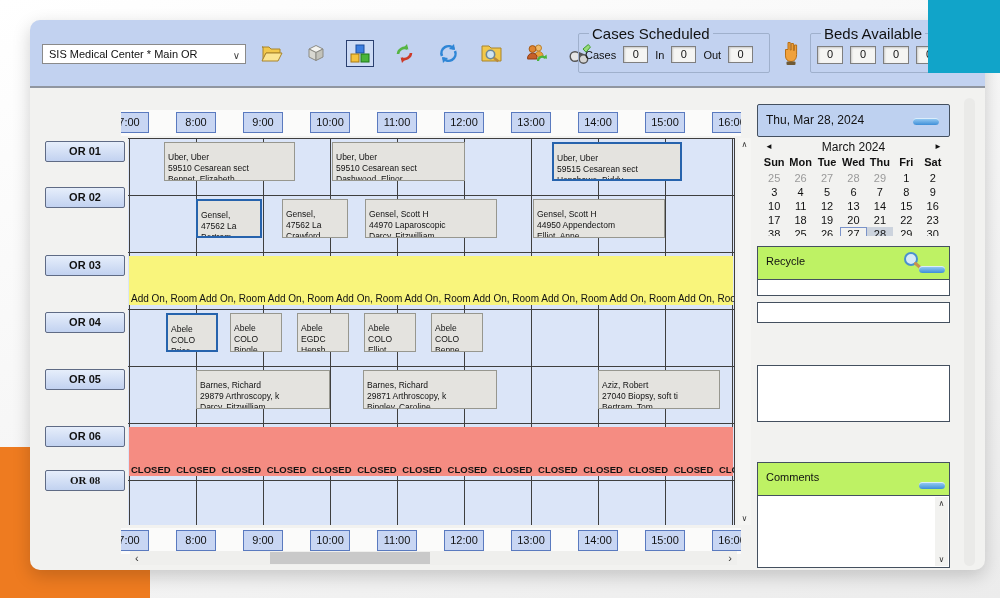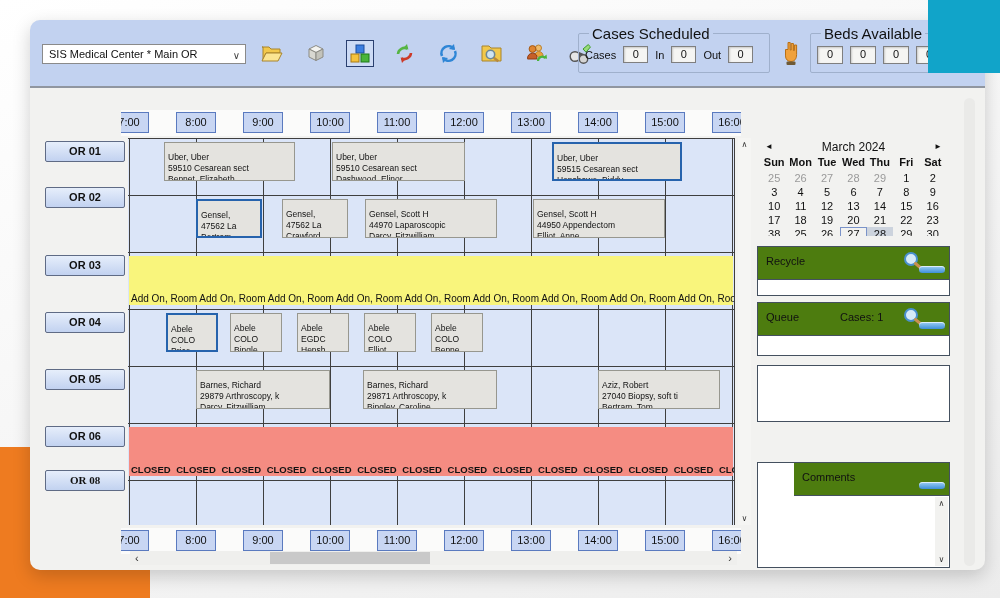--- a/index.html
+++ b/index.html
@@ -81,21 +81,21 @@
   .cal-prev { left:8px; } .cal-next { right:8px; }
   .cal-days { display:flex; height:15px; padding:0 4px; }
   .cal-dayname { flex:1; text-align:center; font-size:11px; font-weight:bold; }
   .cal-week { display:flex; height:14px; padding:0 4px; }
   .cal-day { flex:1; text-align:center; font-size:11px; line-height:14px; }
   .cal-day.muted { color:#9a9a9a; }
   .cal-day.today { outline:1px solid #7a93c9; outline-offset:-1px; }
   .cal-day.selected { background:#ccd3dd; }
 
   .sb-panel { position:absolute; left:727px; width:193px; border:1px solid #44505f; background:#fff; }
-  .sb-head { position:relative; height:33px; background:#4d7c0f; border-bottom:1px solid #44505f; }
+  .sb-head { position:relative; height:33px; background:#bef264; border-bottom:1px solid #44505f; }
   .sb-title { position:absolute; left:8px; top:8px; font-size:11px; }
   .sb-cases { position:absolute; left:82px; top:8px; font-size:11px; }
   .sb-search { position:absolute; right:24px; top:4px; width:24px; height:20px; }
   .sb-pill { position:absolute; right:4px; top:19px; }
   .sb-body { position:relative; background:#fff; }
   .cm-scroll { position:absolute; right:1px; top:1px; bottom:1px; width:13px; background:#f2f2f0; }
 </style>
 </head>
 <body>
 
@@ -403,20 +403,24 @@
       <span class="time-chip" style="left: 524px;">15:00</span>
       <span class="time-chip" style="left: 591px;">16:00</span>
     </div>
   <div class="hscroll">
     <span class="h-arrow h-left">‹</span>
     <div class="hthumb"></div>
     <span class="h-arrow h-right">›</span>
   </div>
   <div class="win-vscroll"></div>
 
+  <div class="date-panel">
+    <span class="date-text">Thu, Mar 28, 2024</span>
+    <span class="pill date-pill"></span>
+  </div>
   <div class="calendar">
     <div class="cal-title-row">
       <span class="cal-nav cal-prev">◄</span>
       <span>March 2024</span>
       <span class="cal-nav cal-next">►</span>
     </div>
     <div class="cal-days">
         <span class="cal-dayname">Sun</span>
         <span class="cal-dayname">Mon</span>
         <span class="cal-dayname">Tue</span>
@@ -479,35 +483,26 @@
           <span class="sb-title">Recycle</span>
           <span class="sb-search"><svg width="24" height="20" viewBox="0 0 24 20">
               <circle cx="10" cy="8" r="6" fill="#d6eaf8" stroke="#4a90cf" stroke-width="2"></circle>
               <path d="M14.5 12.5L21 18" stroke="#c89050" stroke-width="3" stroke-linecap="round"></path>
             </svg></span>
           <span class="pill sb-pill"></span>
         </div>
         <div class="sb-body" style="height: 15px;"></div>
       </div>
       <div class="sb-panel" style="top: 282px;">
-        <div class="sb-head">
-          <span class="sb-title">Queue</span>
-          <span class="sb-cases">Cases: 1</span>
-          <span class="sb-search"><svg width="24" height="20" viewBox="0 0 24 20">
-              <circle cx="10" cy="8" r="6" fill="#d6eaf8" stroke="#4a90cf" stroke-width="2"></circle>
-              <path d="M14.5 12.5L21 18" stroke="#c89050" stroke-width="3" stroke-linecap="round"></path>
-            </svg></span>
-          <span class="pill sb-pill"></span>
-        </div>
         <div class="sb-body" style="height: 19px;"></div>
       </div>
       <div class="sb-panel" style="top: 345px;">
         <div class="sb-body" style="height: 55px;"></div>
       </div>
-      <div class="sb-panel" style="top: 442px; padding-left: 36px;">
+      <div class="sb-panel" style="top: 442px;">
         <div class="sb-head">
           <span class="sb-title">Comments</span>
           <span class="pill sb-pill"></span>
         </div>
         <div class="sb-body" style="height: 71px;">
           <div class="cm-scroll">
             <span class="vs-arrow vs-up">∧</span>
             <span class="vs-arrow vs-down">∨</span>
           </div>
         </div>

